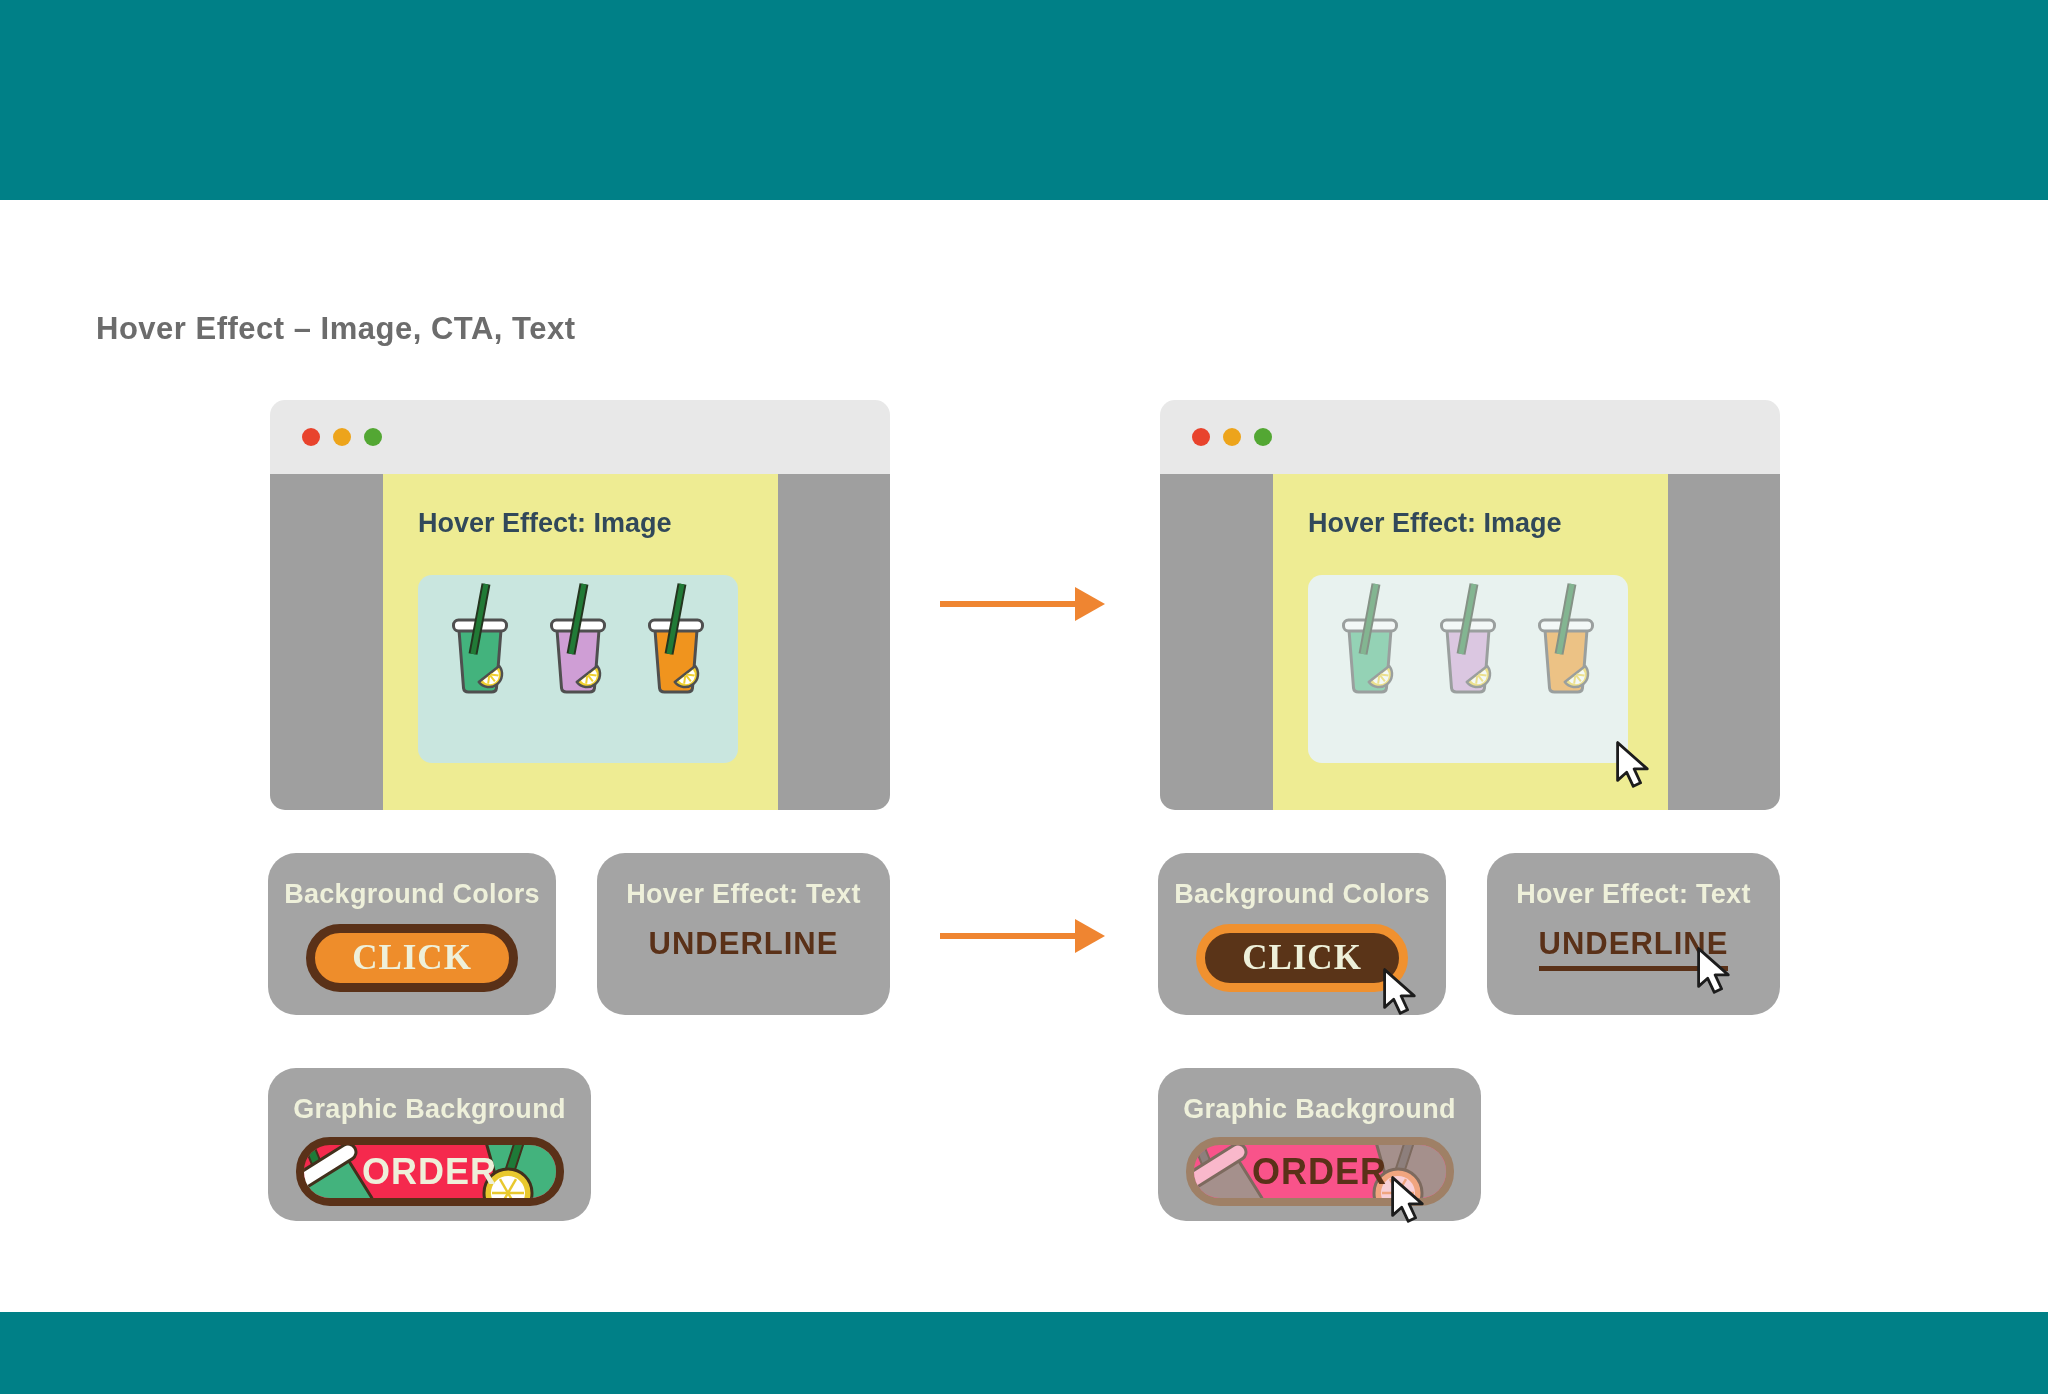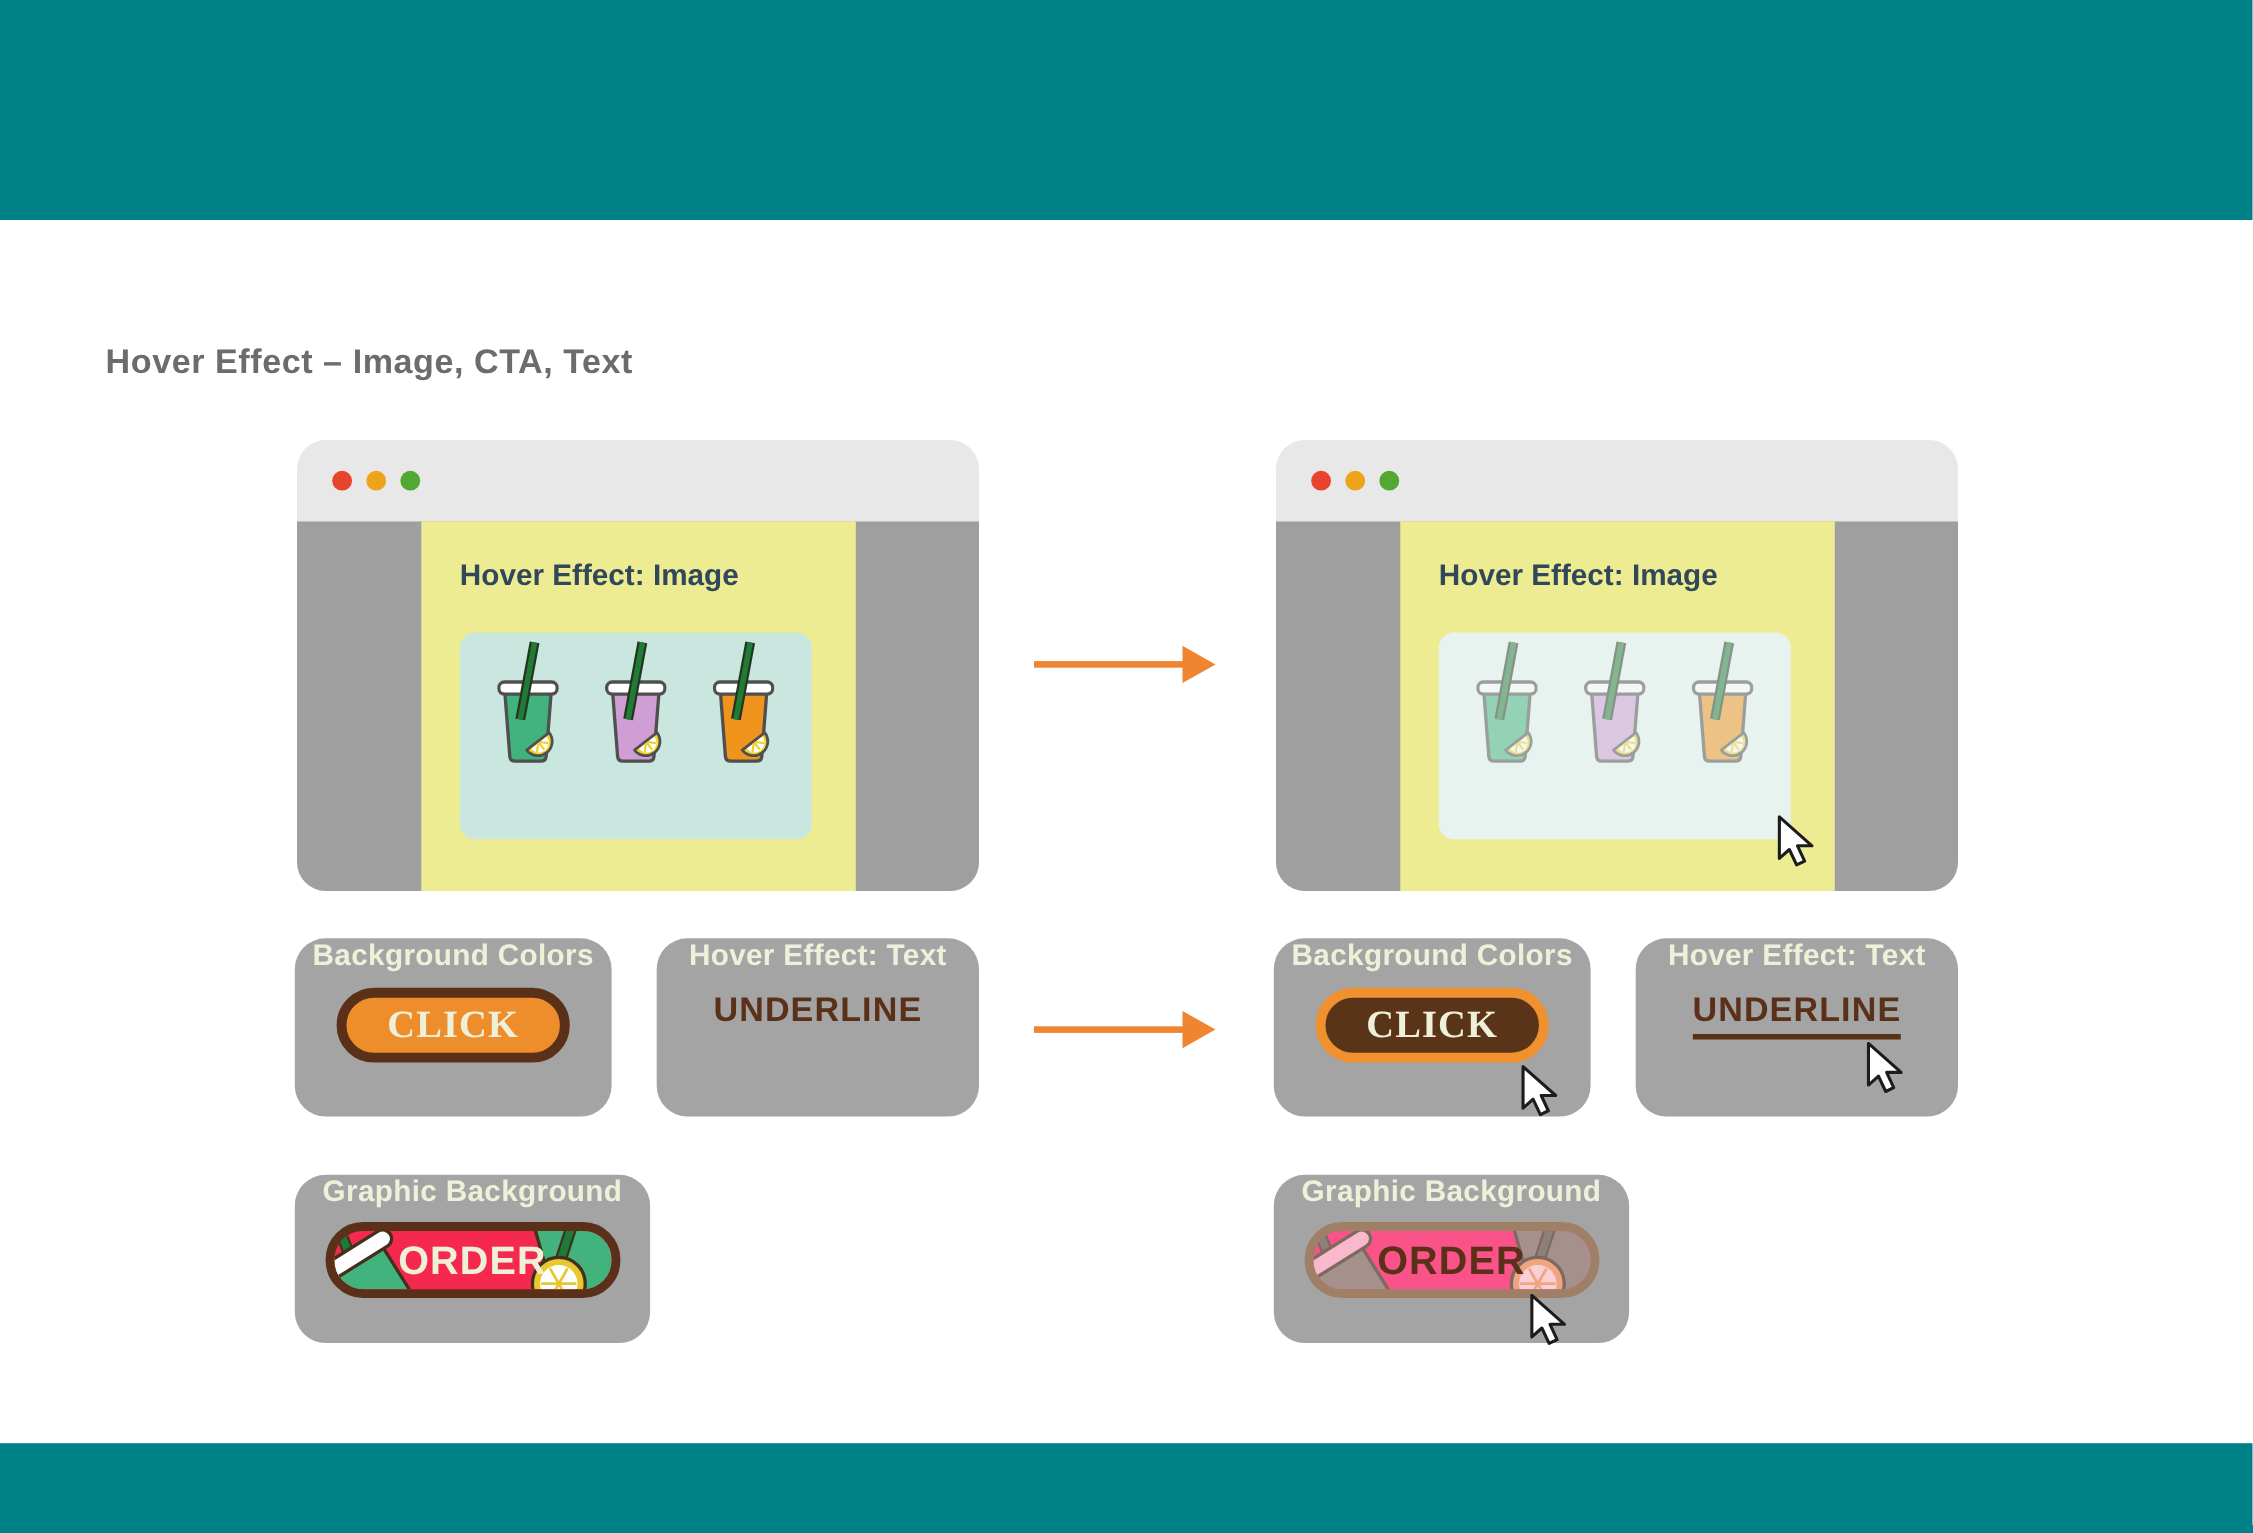--- a/index.html
+++ b/index.html
@@ -10,21 +10,21 @@
   .banner{position:absolute;left:0;width:2048px;background:var(--teal);}
   .banner.top{top:0;height:200px;}
   .banner.bottom{top:1312px;height:82px;}
 
   .page-title{
     position:absolute;left:96px;top:290px;font-size:31px;font-weight:bold;
     color:var(--title-gray);letter-spacing:.5px;
   }
 
   
-  .browser{position:absolute;top:400px;width:620px;height:410px;border-radius:26px;overflow:hidden;}
+  .browser{position:absolute;top:400px;width:620px;height:410px;border-radius:15px;overflow:hidden;}
   .browser.win-normal{left:270px;}
   .browser.win-hover{left:1160px;}
   .titlebar{height:74px;background:var(--win-bar);display:flex;align-items:center;padding-left:32px;gap:13px;}
   .dot{width:18px;height:18px;border-radius:50%;}
   .dot.red{background:var(--dot-red);}
   .dot.yellow{background:var(--dot-yellow);}
   .dot.green{background:var(--dot-green);}
   .win-body{position:relative;height:336px;background:var(--win-gray);}
   .yellow-col{position:absolute;left:113px;top:0;width:395px;height:100%;background:var(--yellow);}
   .win-heading{position:absolute;left:35px;top:34px;font-size:27px;font-weight:bold;color:var(--navy);}
@@ -42,21 +42,21 @@
   .arrow{position:absolute;width:165px;height:34px;}
   .arrow .shaft{position:absolute;left:0;top:14px;width:136px;height:6px;background:var(--arrow-orange);}
   .arrow .head{position:absolute;right:0;top:0;width:0;height:0;
     border-top:17px solid transparent;border-bottom:17px solid transparent;
     border-left:30px solid var(--arrow-orange);}
   .arrow.a1{left:940px;top:587px;}
   .arrow.a2{left:940px;top:919px;}
 
   
   .card{position:absolute;background:var(--card-gray);border-radius:28px;text-align:center;color:var(--cream);}
-  .card-title{font-size:27px;font-weight:bold;letter-spacing:.3px;color:var(--cream);}
+  .card-title{font-size:27px;font-weight:bold;margin-top:26px;letter-spacing:.3px;color:var(--cream);}
   .card.pos1{left:268px;top:853px;width:288px;height:162px;}
   .card.pos2{left:597px;top:853px;width:293px;height:162px;}
   .card.pos3{left:1158px;top:853px;width:288px;height:162px;}
   .card.pos4{left:1487px;top:853px;width:293px;height:162px;}
   .card.pos5{left:268px;top:1068px;width:323px;height:153px;}
   .card.pos6{left:1158px;top:1068px;width:323px;height:153px;}
   .card.pos5 .card-title,.card.pos6 .card-title{}
 
   .cta-btn{
     display:block;box-sizing:border-box;margin:14px auto 0;width:212px;height:68px;

